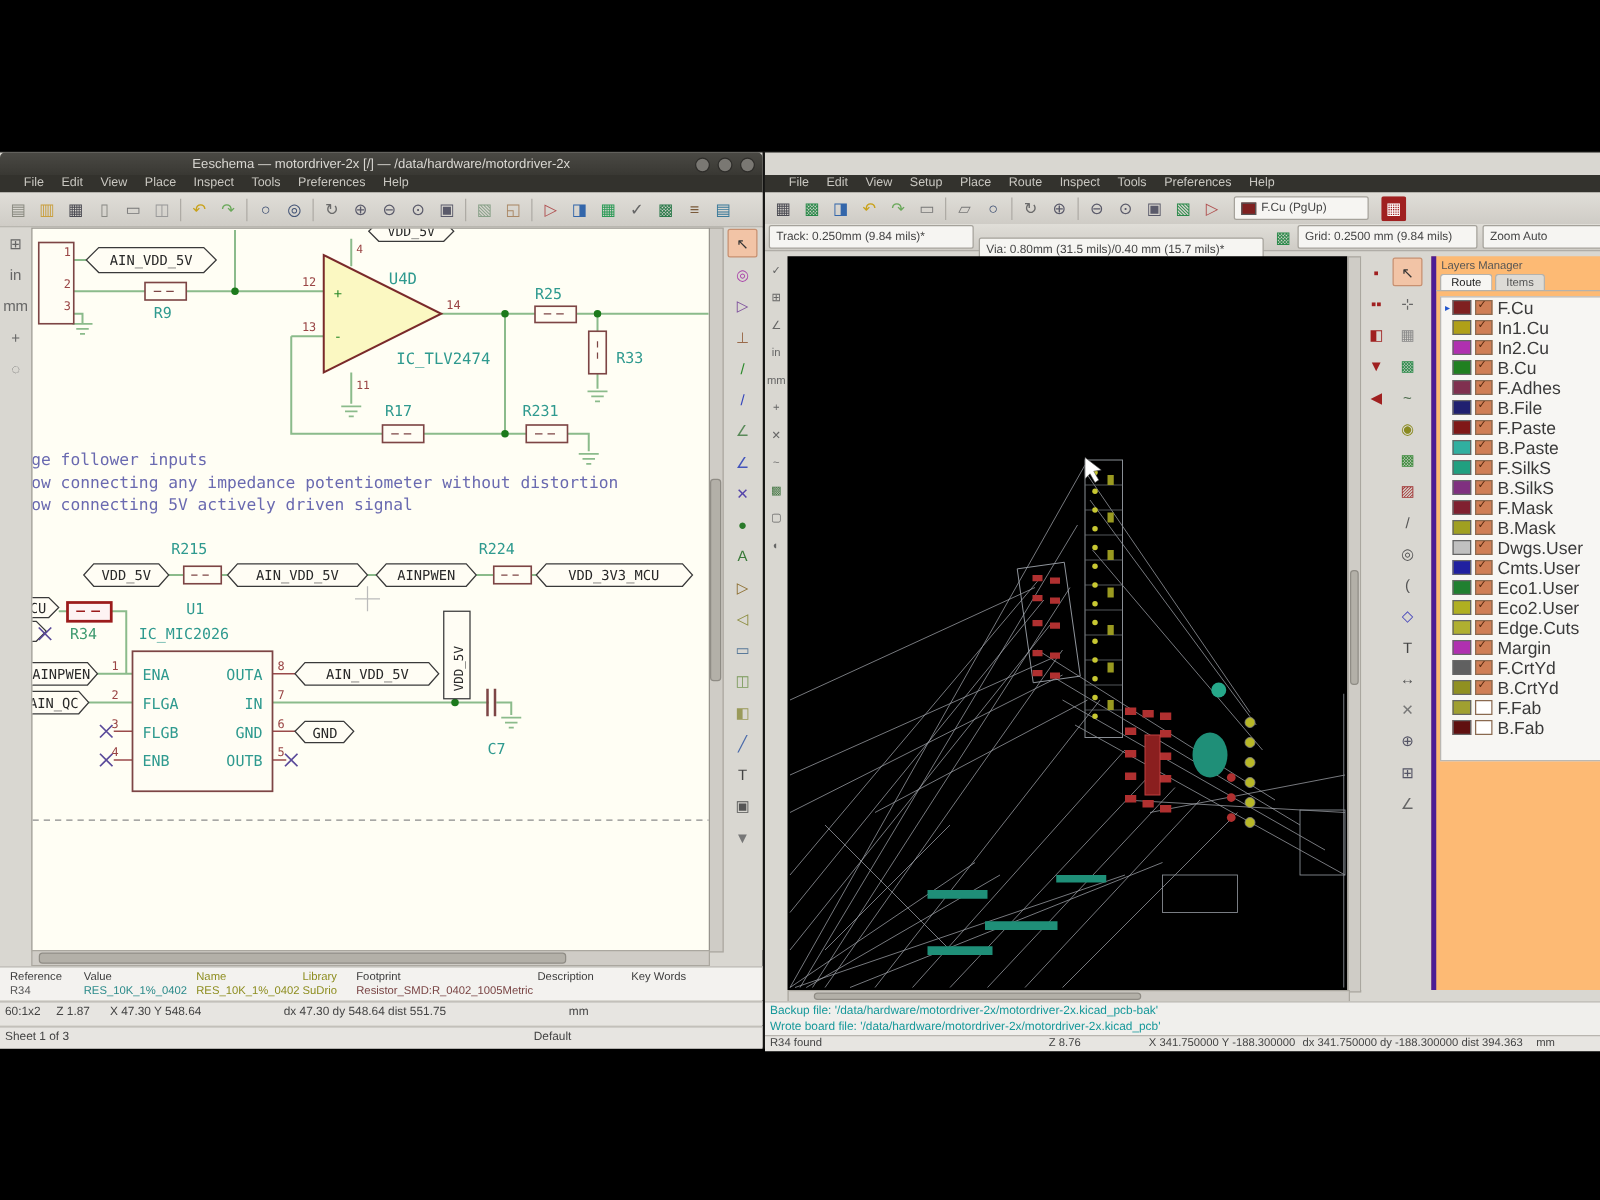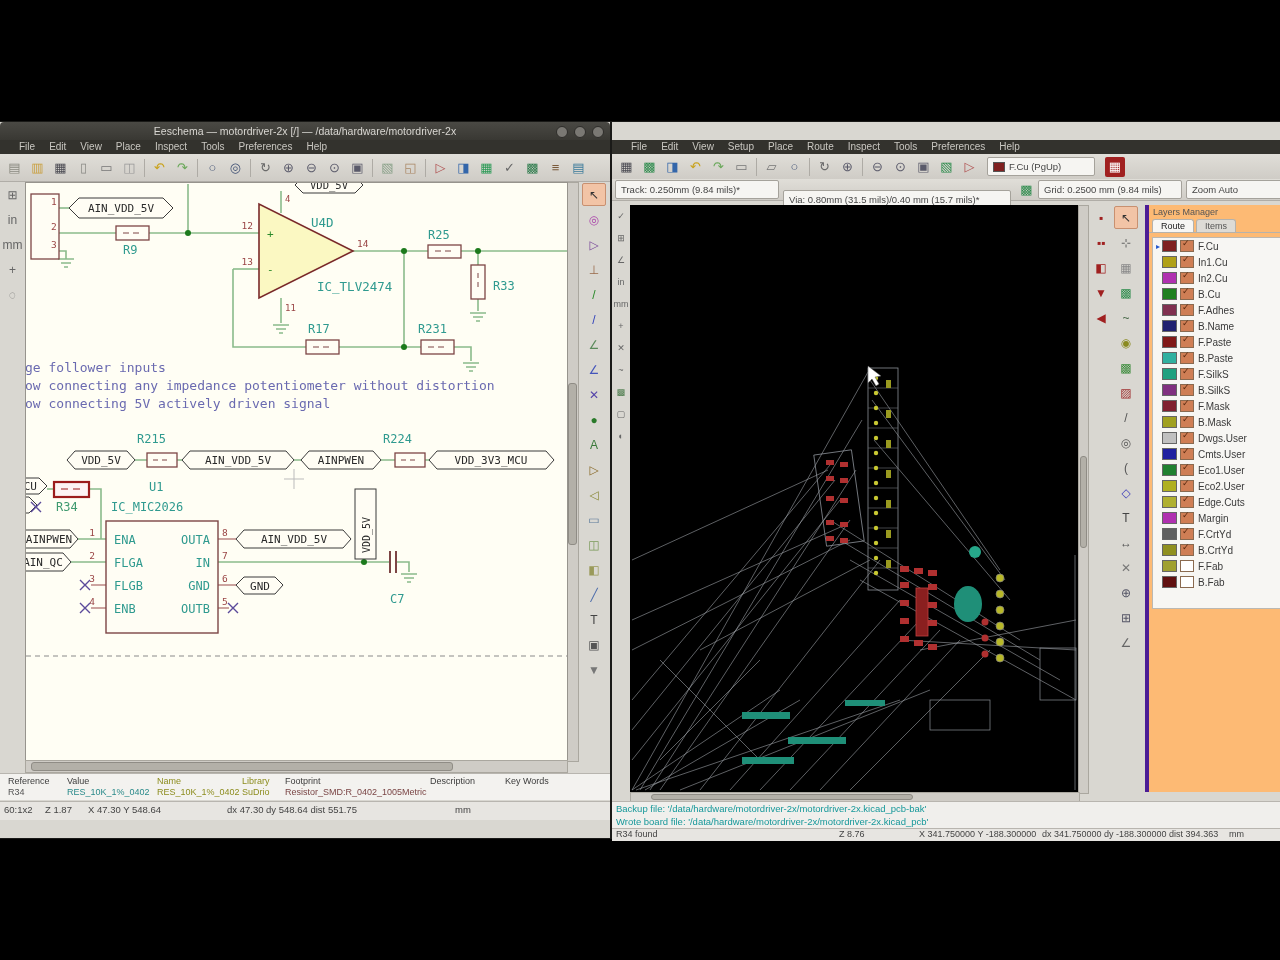--- a/index.html
+++ b/index.html
@@ -47,21 +47,21 @@
   .lm-tab{font-size:9px;padding:1px 8px;border:1px solid #b5b2ac;border-bottom:none;
     border-radius:3px 3px 0 0;background:#dddbd6;color:#555;}
   .lm-tab.active{background:#f7f6f3;color:#222;}
   .lm-list{position:absolute;left:3px;right:3px;background:#f7f6f3;border:1px solid #bbb8b2;overflow:hidden;}
   .layer-row{display:flex;align-items:center;height:16px;padding-left:1px;}
   .larrow{width:8px;font-size:8px;color:#2255cc;text-align:center;}
   .lswatch{width:13px;height:10px;border:1px solid #666;flex:0 0 auto;}
   .lcheck{width:12px;height:10px;border:1px solid #8a6a50;background:#fff;margin-left:3px;flex:0 0 auto;position:relative;}
   .lcheck.on{background:#cf7e55;}
   .lcheck.on::after{content:"✓";position:absolute;left:1px;top:-3px;font-size:9px;color:#5a2a10;}
-  .lname{font-size:10px;color:#3a3a3a;margin-left:4px;white-space:nowrap;}
+  .lname{font-size:14px;color:#3a3a3a;margin-left:4px;white-space:nowrap;}
   .msgline{font-size:9.5px;color:#16989a;white-space:nowrap;line-height:13px;}
   svg text{font-family:"DejaVu Sans Mono",monospace;}
 </style>
 </head>
 <body>
 
 <div class="win" style="left:0;top:122px;width:610px;height:716px;">
   <div class="titlebar">
     <span class="title-text">Eeschema — motordriver-2x [/] — /data/hardware/motordriver-2x</span>
     <span class="winbtns">
@@ -361,20 +361,24 @@
     <span class="fv" style="left:285px;color:#7a4545">Resistor_SMD:R_0402_1005Metric</span>
   </div>
 
   <div class="statusbar" style="left:0;top:679px;width:610px;height:18px;">
     <span class="scell" style="left:4px">60:1x2</span>
     <span class="scell" style="left:45px">Z 1.87</span>
     <span class="scell" style="left:88px">X 47.30 Y 548.64</span>
     <span class="scell" style="left:227px">dx 47.30 dy 548.64 dist 551.75</span>
     <span class="scell" style="left:455px">mm</span>
   </div>
+  <div class="statusbar" style="left:0;top:699px;width:610px;height:17px;border-top:1px solid #b8b5af;">
+    <span class="scell" style="left:4px">Sheet 1 of 3</span>
+    <span class="scell" style="left:427px">Default</span>
+  </div>
 </div>
 
 <div class="win" style="left:612px;top:122px;width:668px;height:716px;">
   <div class="menubar">
       <span class="menu-item">File</span>
       <span class="menu-item">Edit</span>
       <span class="menu-item">View</span>
       <span class="menu-item">Setup</span>
       <span class="menu-item">Place</span>
       <span class="menu-item">Route</span>
@@ -612,21 +616,21 @@
         <div class="layer-row">
           <span class="larrow"></span>
           <span class="lswatch" style="background: rgb(128, 48, 80);"></span>
           <span class="lcheck on"></span>
           <span class="lname">F.Adhes</span>
         </div>
         <div class="layer-row">
           <span class="larrow"></span>
           <span class="lswatch" style="background: rgb(32, 32, 112);"></span>
           <span class="lcheck on"></span>
-          <span class="lname">B.Name</span>
+          <span class="lname">B.File</span>
         </div>
         <div class="layer-row">
           <span class="larrow"></span>
           <span class="lswatch" style="background: rgb(128, 24, 24);"></span>
           <span class="lcheck on"></span>
           <span class="lname">F.Paste</span>
         </div>
         <div class="layer-row">
           <span class="larrow"></span>
           <span class="lswatch" style="background: rgb(48, 176, 160);"></span>

